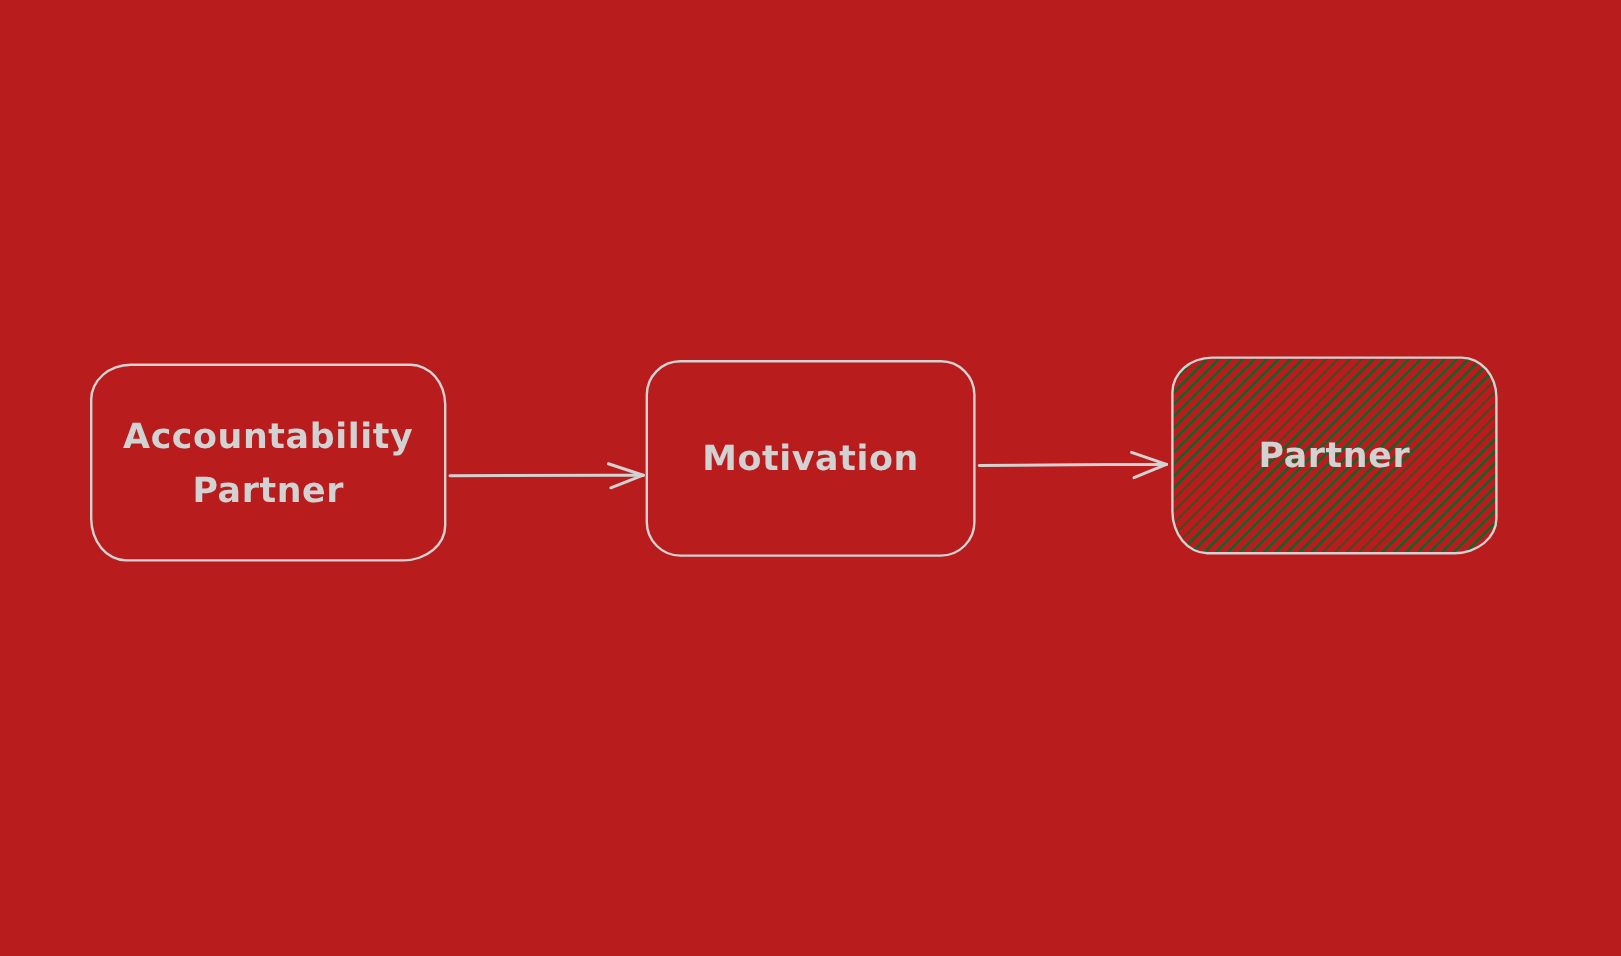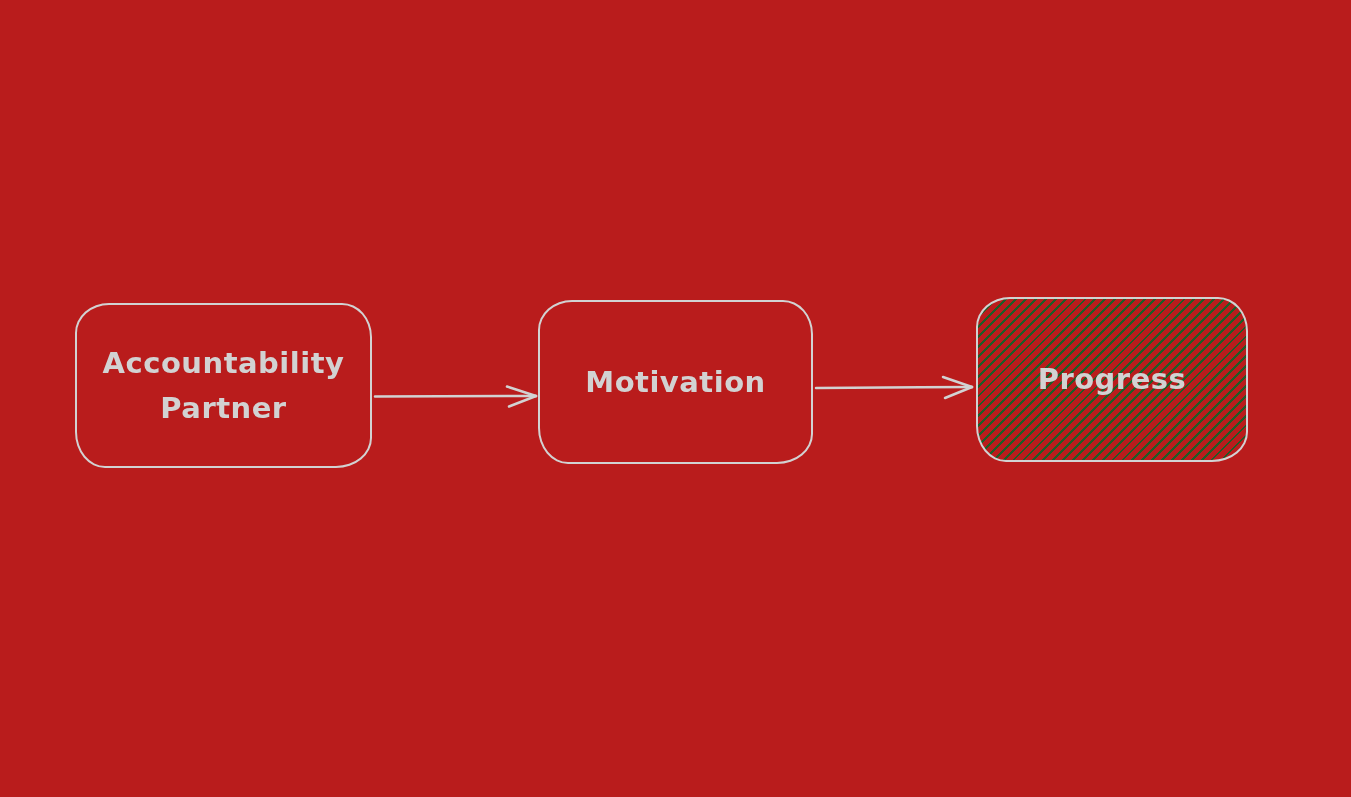--- a/index.html
+++ b/index.html
@@ -30,21 +30,21 @@
   .node { border-radius: 34px 30px 36px 30px / 30px 34px 30px 36px; }
   .node .label {
     color: #d2d2d2;
     font-size: 29px;
     font-weight: 700;
     letter-spacing: 0.5px;
     line-height: 1.55;
     padding: 0 26px;
   }
   #node-accountability { left: 75px;  top: 303px; width: 297px; height: 165px; }
-  #node-motivation     { left: 538px; top: 300px; width: 275px; height: 164px; }
+  #node-motivation     { left: 538px; top: 300px; width: 275px; height: 164px; border-radius: 29px; }
   #node-progress       { left: 976px; top: 297px; width: 272px; height: 165px; }
   #node-progress {
     background: repeating-linear-gradient(
       135deg,
       rgba(0,0,0,0) 0px,
       rgba(0,0,0,0) 5px,
       #1e5c28 5px,
       #1e5c28 7px
     );
   }
@@ -80,16 +80,16 @@
     <div class="label">Motivation</div>
   </div>
 
   <svg class="edge" id="edge-2" width="160" height="32" viewBox="0 0 160 32">
     <path d="M 1 17 C 55 16.5 105 16 157 16"></path>
     <path d="M 157 16 L 128 6"></path>
     <path d="M 157 16 L 130 27"></path>
   </svg>
 
   <div class="node" id="node-progress">
-    <div class="label">Progress</div>
+    <div class="label">Partner</div>
   </div>
 
 </div>
 
 </body></html>

